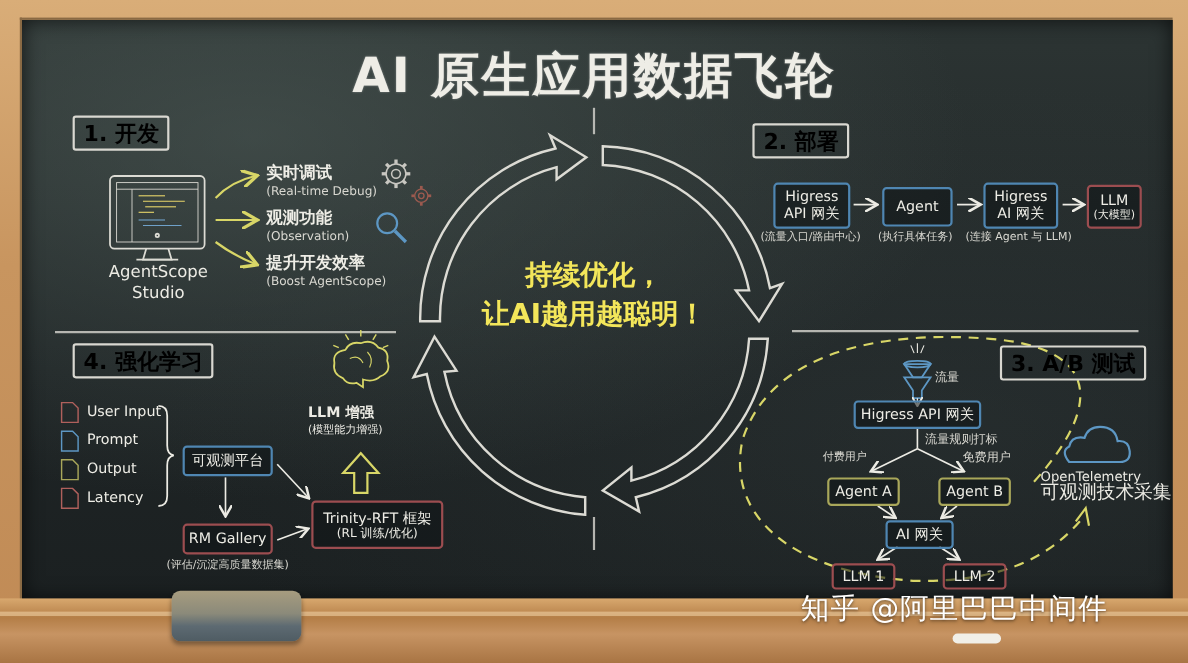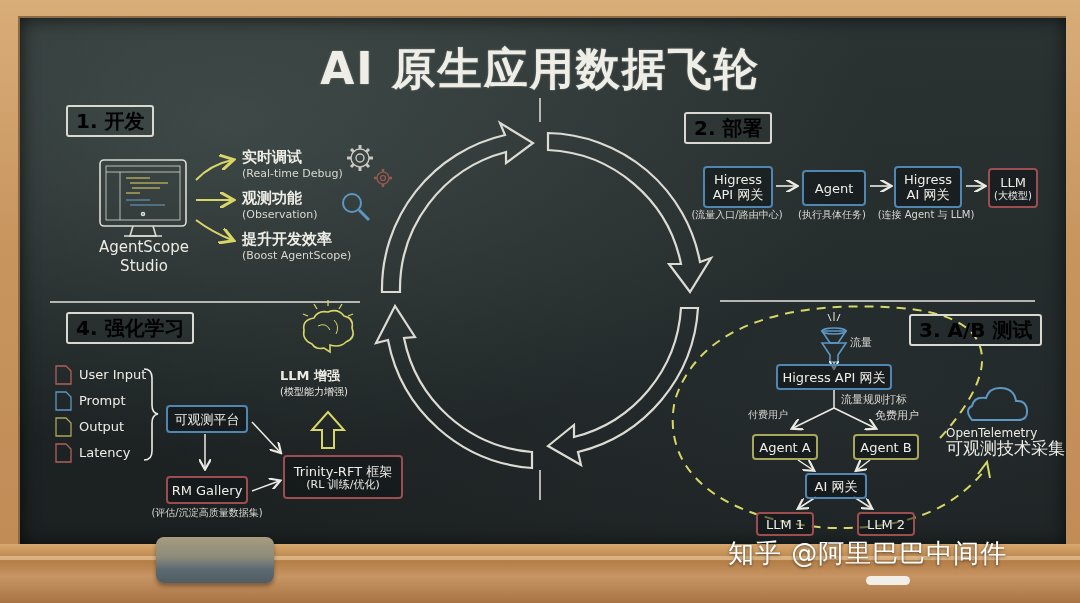--- a/index.html
+++ b/index.html
@@ -226,20 +226,22 @@
       <line x1="342" y1="304" x2="339" y2="309"></line>
         <line x1="303" y1="314" x2="308" y2="316"></line>
       <line x1="353" y1="314" x2="348" y2="316"></line>
     </g>
   </g>
 </svg>
 
 <div class="title">AI 原生应用数据飞轮</div>
 
 <div class="center-msg">
+  <div>持续优化，</div>
+  <div>让AI越用越聪明！</div>
 </div>
 
 <div class="section-label" style="left:66px; top:105px;">1. 开发</div>
 <div class="txt" style="left:96px; top:238px; width:96px; text-align:center; font-size:15px; line-height:19px;">
   <div>AgentScope</div>
   <div>Studio</div>
 </div>
 <div class="txt" style="left:242px; top:148px;">
   <div class="feat-cn">实时调试</div>
   <div class="small-en">(Real-time Debug)</div>

